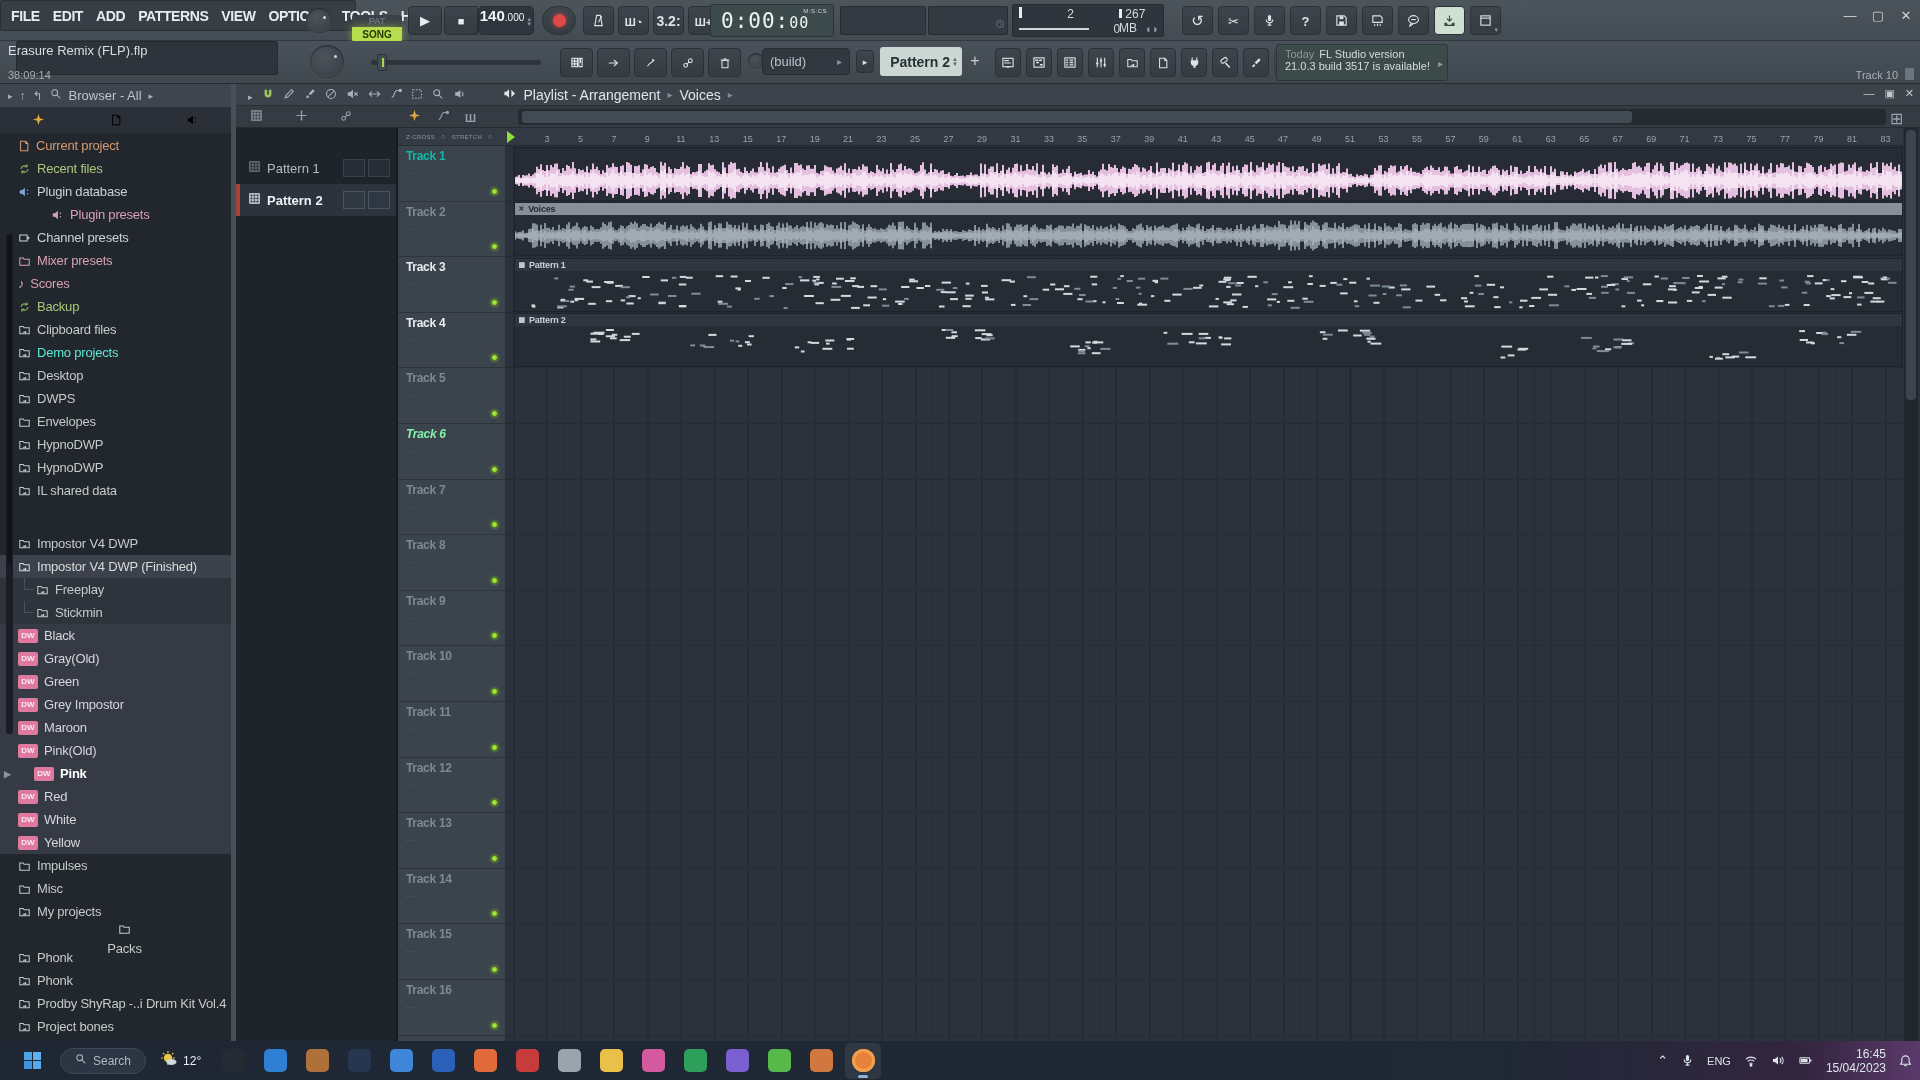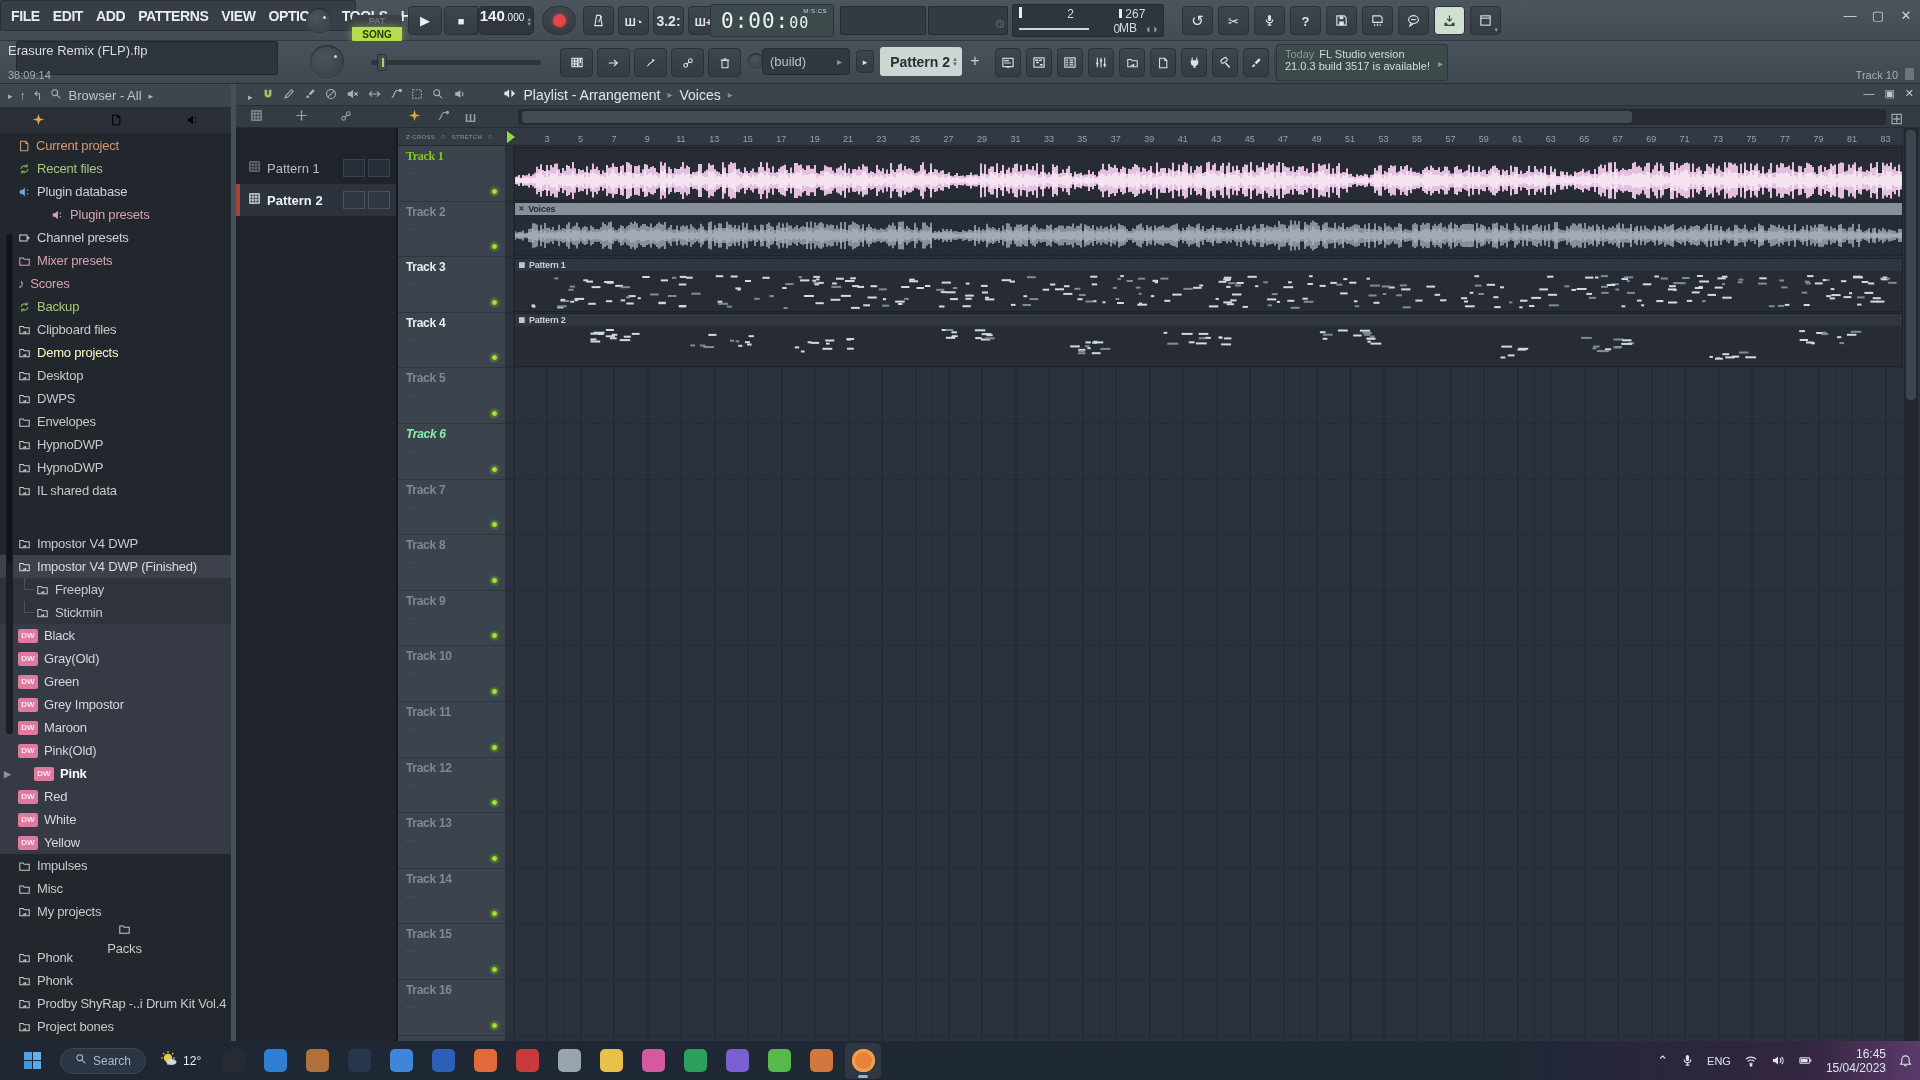--- a/index.html
+++ b/index.html
@@ -582,21 +582,21 @@
         </div>
         <div class="brow" style="color: rgb(196, 203, 200);">
           <span style="display: inline-flex; color: rgb(196, 203, 200);">
             <svg xmlns="http://www.w3.org/2000/svg" viewBox="0 0 14 14" width="13" height="12" fill="none" stroke="currentColor" stroke-width="1.2">
               <path d="M1.5 3 h4 l1 1.5 h6 v7 h-11 z"></path>
               <path d="M5 9.5 h4 M9 9.5 l-1.5 -1.2 M9 9.5 l-1.5 1.2"></path>
             </svg>
           </span>
           <span>Clipboard files</span>
         </div>
-        <div class="brow" style="color: #fef9c3;">
+        <div class="brow" style="color: #5eead4;">
           <span style="display: inline-flex; color: rgb(196, 203, 200);">
             <svg xmlns="http://www.w3.org/2000/svg" viewBox="0 0 14 14" width="13" height="12" fill="none" stroke="currentColor" stroke-width="1.2">
               <path d="M1.5 3 h4 l1 1.5 h6 v7 h-11 z"></path>
               <path d="M5 9.5 h4 M9 9.5 l-1.5 -1.2 M9 9.5 l-1.5 1.2"></path>
             </svg>
           </span>
           <span>Demo projects</span>
         </div>
         <div class="brow" style="color: rgb(196, 203, 200);">
           <span style="display: inline-flex; color: rgb(196, 203, 200);">
@@ -934,21 +934,21 @@
 
     <div id="namecol" class="abs">
       <div id="zcross-cell">
         <span>Z-CROSS</span>
           <span style="font-size:7px">○</span>
         <span>STRETCH</span>
           <span style="font-size:7px">○</span>
       </div>
       <div id="trackrows" style="margin-top:18px">
           <div class="trackrow">
-            <span class="nm" style="color: #84cc16; font-family: Liberation Serif, serif;">Track 1</span>
+            <span class="nm" style="color: #14b8a6;">Track 1</span>
             <span class="dots">....</span>
             <span class="led"></span>
           </div>
           <div class="trackrow">
             <span class="nm" style="color: rgb(126, 137, 146);">Track 2</span>
             <span class="dots">....</span>
             <span class="led"></span>
           </div>
           <div class="trackrow">
             <span class="nm" style="color: rgb(233, 237, 240);">Track 3</span>

